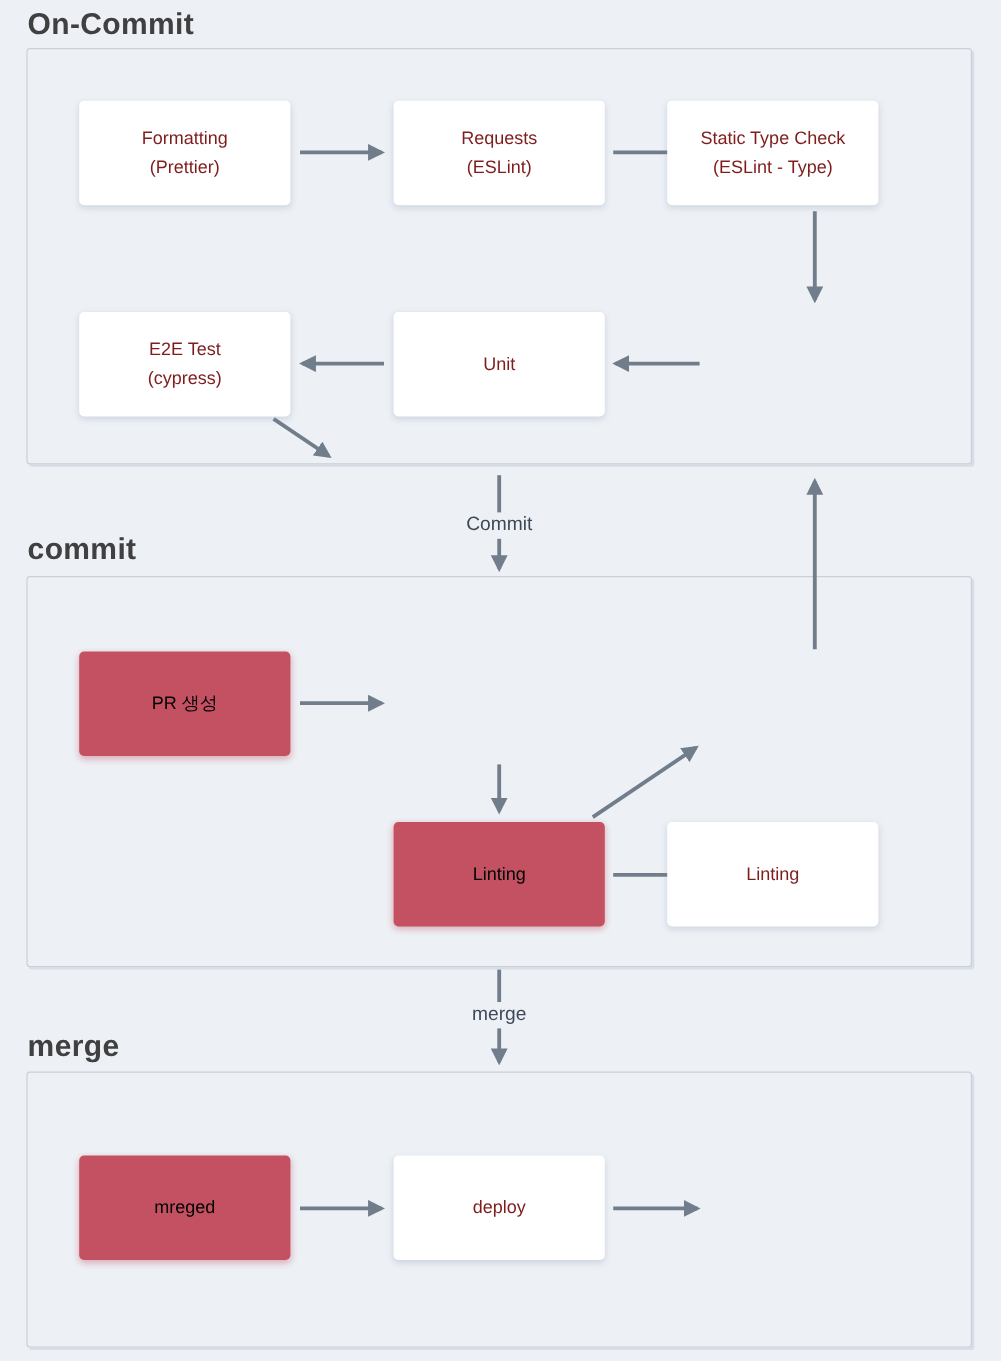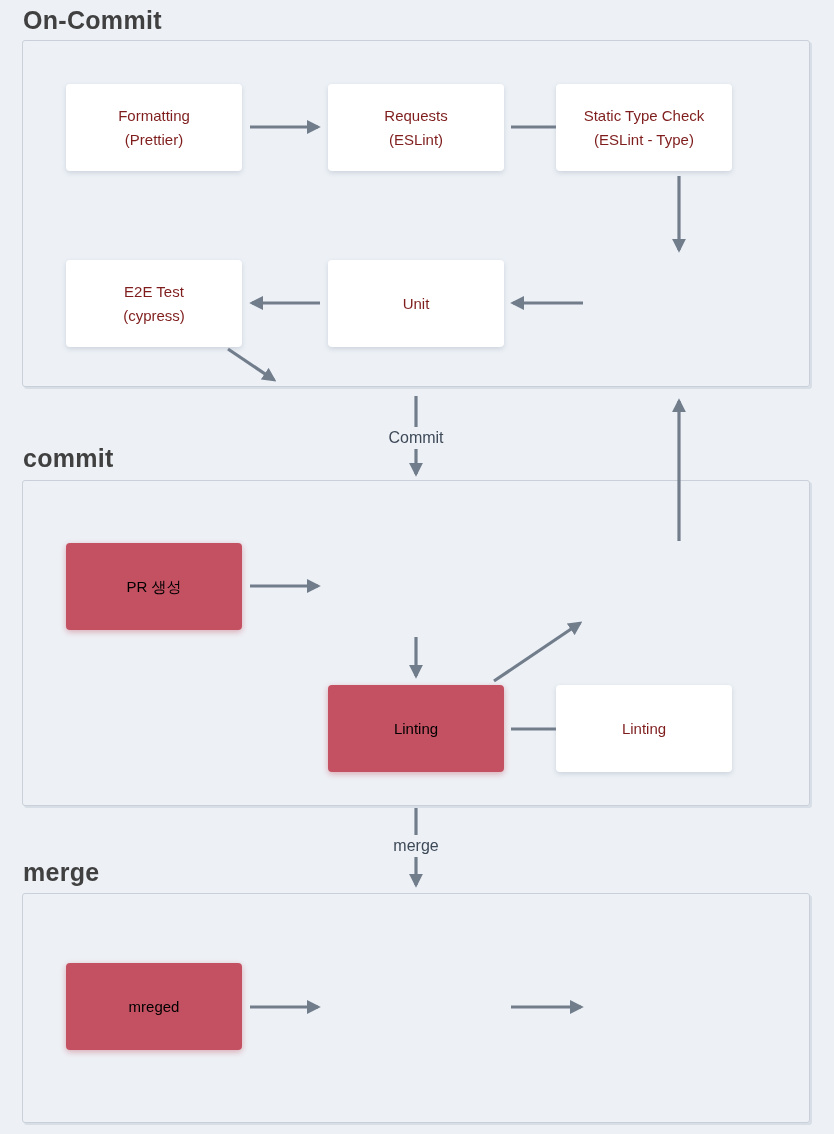--- a/index.html
+++ b/index.html
@@ -151,14 +151,17 @@
   <div class="node accent col2" style="top:685px">
     <span class="node-label">Linting</span>
   </div>
   <div class="node col3" style="top:685px">
     <span class="node-label">Linting</span>
   </div>
 
   <div class="node accent col1" style="top:963px">
     <span class="node-label">mreged</span>
   </div>
+  <div class="node col2" style="top:963px">
+    <span class="node-label">deploy</span>
+  </div>
 
 </div>
 
 </body></html>

